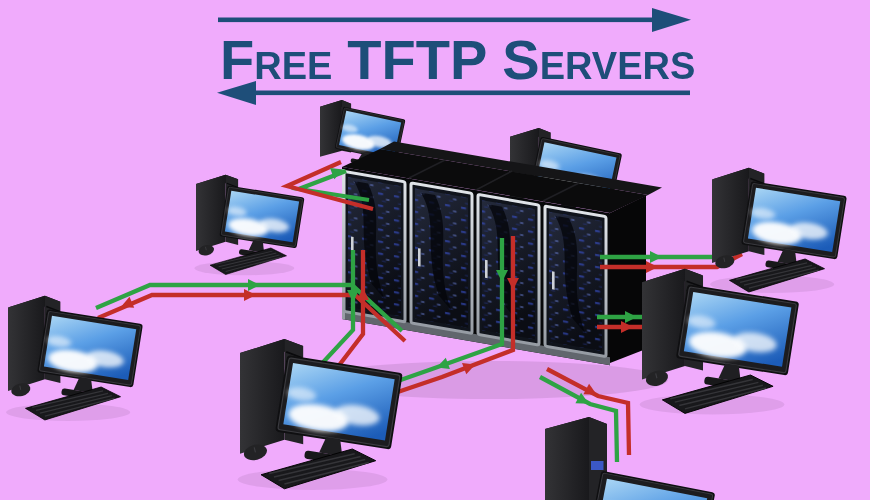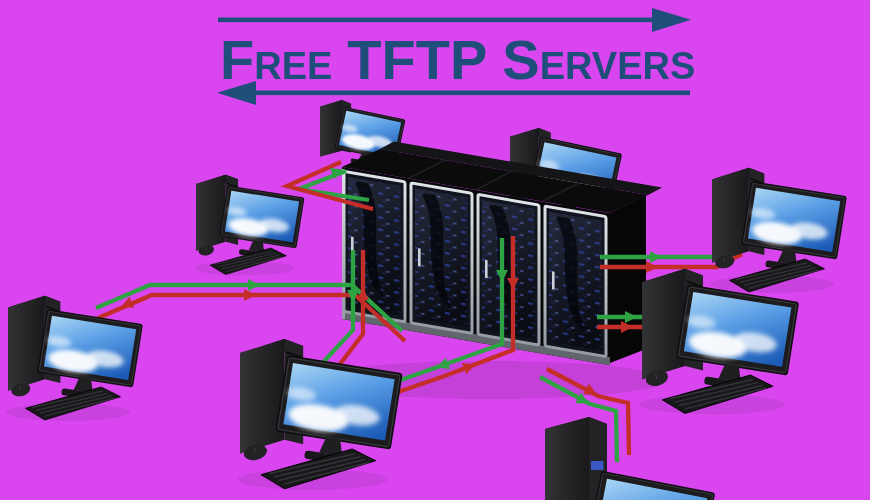--- a/index.html
+++ b/index.html
@@ -1,17 +1,17 @@
 <!DOCTYPE html>
 <html style="--blue: #1e4e79; --green: #2ea344; --red: #c42e29;"><head>
 <meta charset="utf-8">
 <style>
   html,body{margin:0;padding:0;background:#fff;}
   .canvas{
-    position:relative;width:870px;height:500px;background:#d946ef;overflow:hidden;
+    position:relative;width:870px;height:500px;background:#f0abfc;overflow:hidden;
     font-family:"Liberation Sans", sans-serif;
   }
   svg{position:absolute;left:0;top:0;}
   
   .title-text{fill:var(--blue,#1e4e79);font-family:"Liberation Sans",sans-serif;font-weight:bold;}
   .tb{font-size:56px;letter-spacing:0px;}
   .ts{font-size:38px;letter-spacing:0px;}
   .blue-fill{fill:var(--blue,#1e4e79);}
   
   .lnk{fill:none;stroke-width:4.3;stroke-linejoin:miter;}

